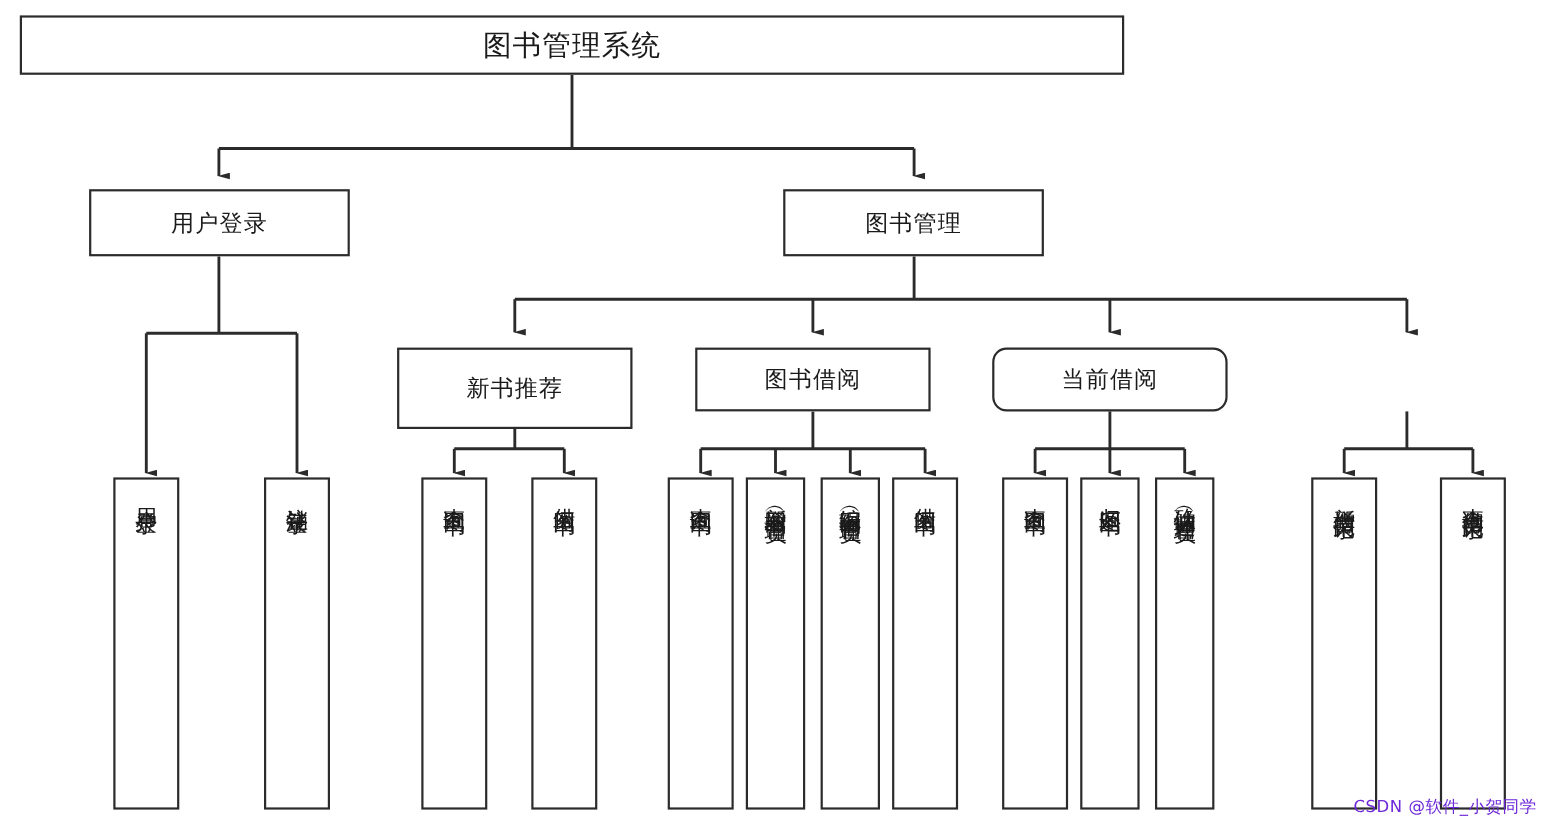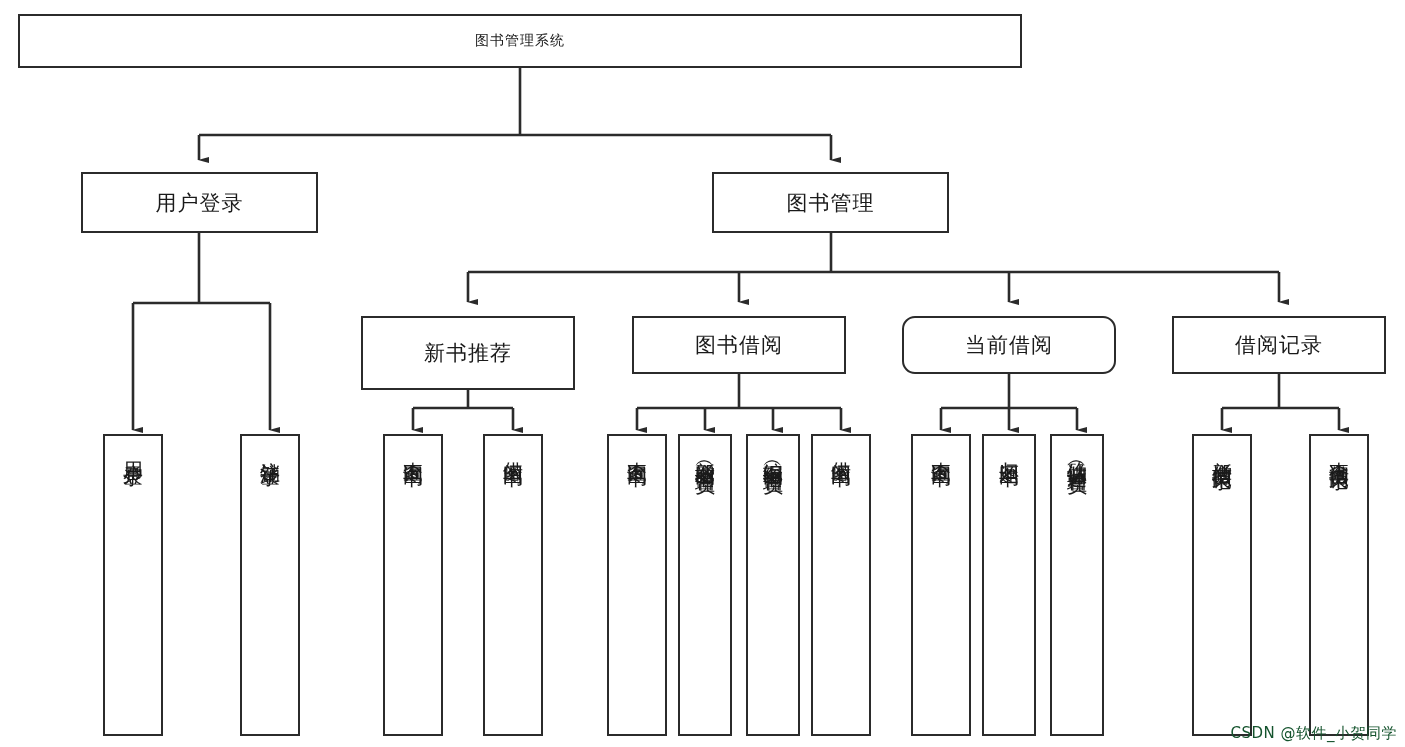--- a/index.html
+++ b/index.html
@@ -45,28 +45,28 @@
     align-items: flex-start;
     letter-spacing: 2px;
   }
   .node.vert .vtext {
     writing-mode: vertical-rl;
     text-orientation: upright;
     line-height: 1.05;
     white-space: nowrap;
   }
   .node.root {
-    font-size: 14px;
+    font-size: 26px;
   }
   .watermark {
     position: absolute;
     right: 8px;
     bottom: 4px;
     font-size: 15px;
-    color: #14532d;
+    color: #6d28d9;
     letter-spacing: 0.5px;
     white-space: nowrap;
   }
 </style>
 </head>
 <body>
 
 <div id="canvas">
 
   <svg class="lines" viewBox="0 0 1405 747" xmlns="http://www.w3.org/2000/svg">
@@ -132,23 +132,20 @@
 
   <div class="node horiz" style="left:361px; top:316px; width:214px; height:74px;">
     <span>新书推荐</span>
   </div>
   <div class="node horiz" style="left:632px; top:316px; width:214px; height:58px;">
     <span>图书借阅</span>
   </div>
   <div class="node horiz" style="left:902px; top:316px; width:214px; height:58px;border-radius:13px;">
     <span>当前借阅</span>
   </div>
-  <div class="node horiz" style="left:1172px; top:316px; width:214px; height:58px;">
-    <span>借阅记录</span>
-  </div>
 
   <div class="node vert" style="left:103px; top:434px; width:60px; height:302px;">
     <span class="vtext">用户登录</span>
   </div>
   <div class="node vert" style="left:240px; top:434px; width:60px; height:302px;">
     <span class="vtext">注销登录</span>
   </div>
 
   <div class="node vert" style="left:383px; top:434px; width:60px; height:302px;">
     <span class="vtext">查询图书</span>

